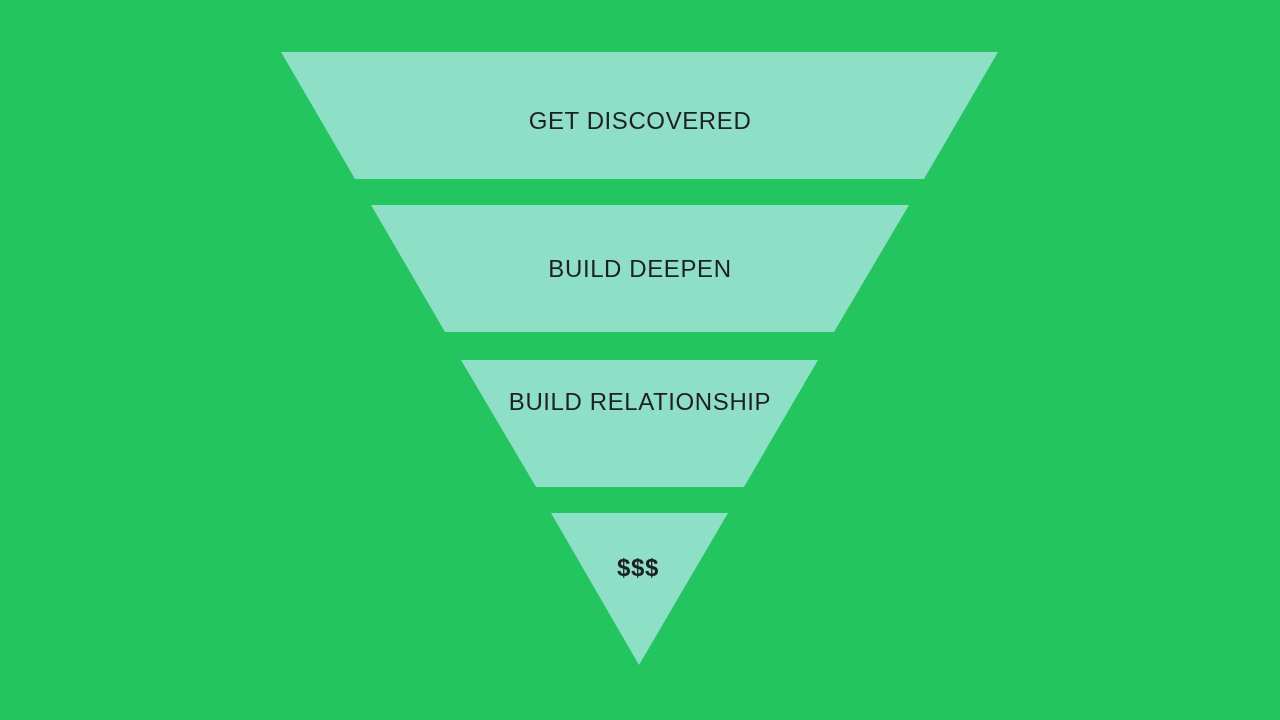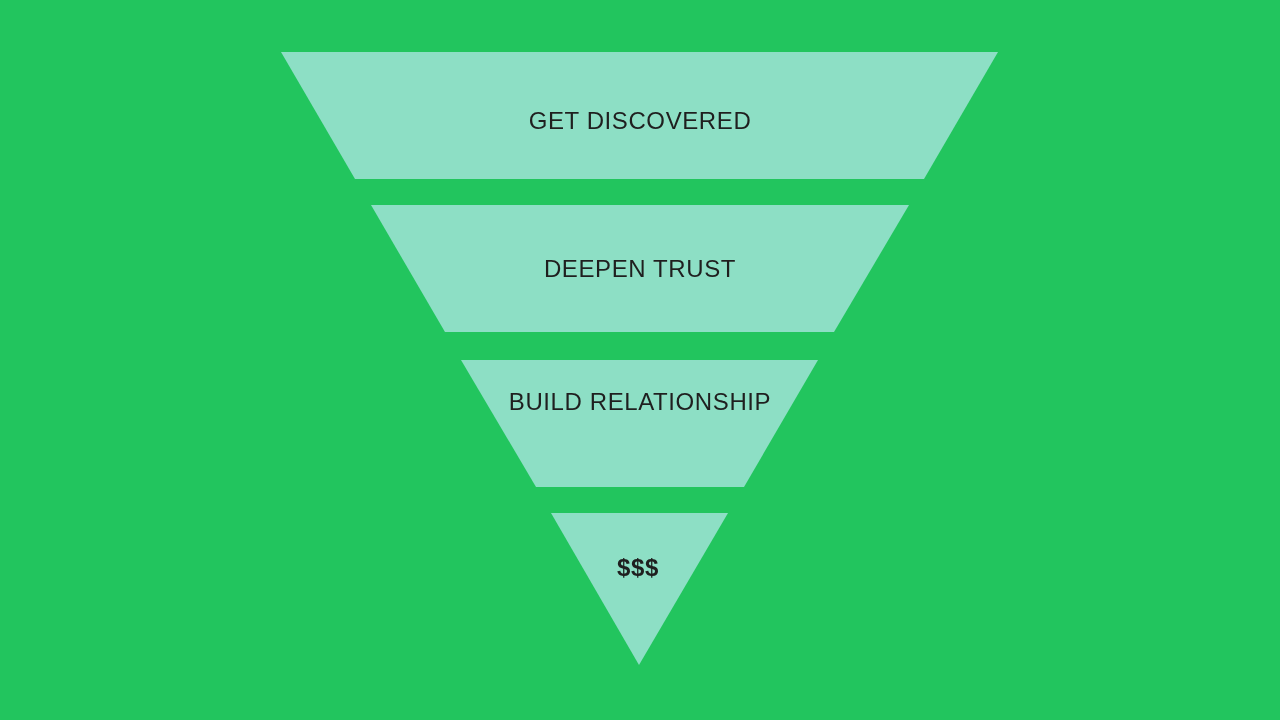--- a/index.html
+++ b/index.html
@@ -45,19 +45,19 @@
 
   <svg class="funnel-svg" viewBox="0 0 1280 720" xmlns="http://www.w3.org/2000/svg">
     <polygon points="281,52 998,52 924,179 355,179" fill="#8DDFC5"></polygon>
     <polygon points="371,205 909,205 834,332 445,332" fill="#8DDFC5"></polygon>
     <polygon points="461,360 818,360 744,487 536,487" fill="#8DDFC5"></polygon>
     <polygon points="551,513 728,513 639,665" fill="#8DDFC5"></polygon>
   </svg>
 
   <div class="stage-label l1">GET DISCOVERED</div>
 
-  <div class="stage-label l2">DEEPEN TRUST</div>
+  <div class="stage-label l2">BUILD DEEPEN</div>
 
   <div class="stage-label l3">BUILD RELATIONSHIP</div>
 
   <div class="stage-label l4">$$$</div>
 
 </div>
 
 </body></html>

